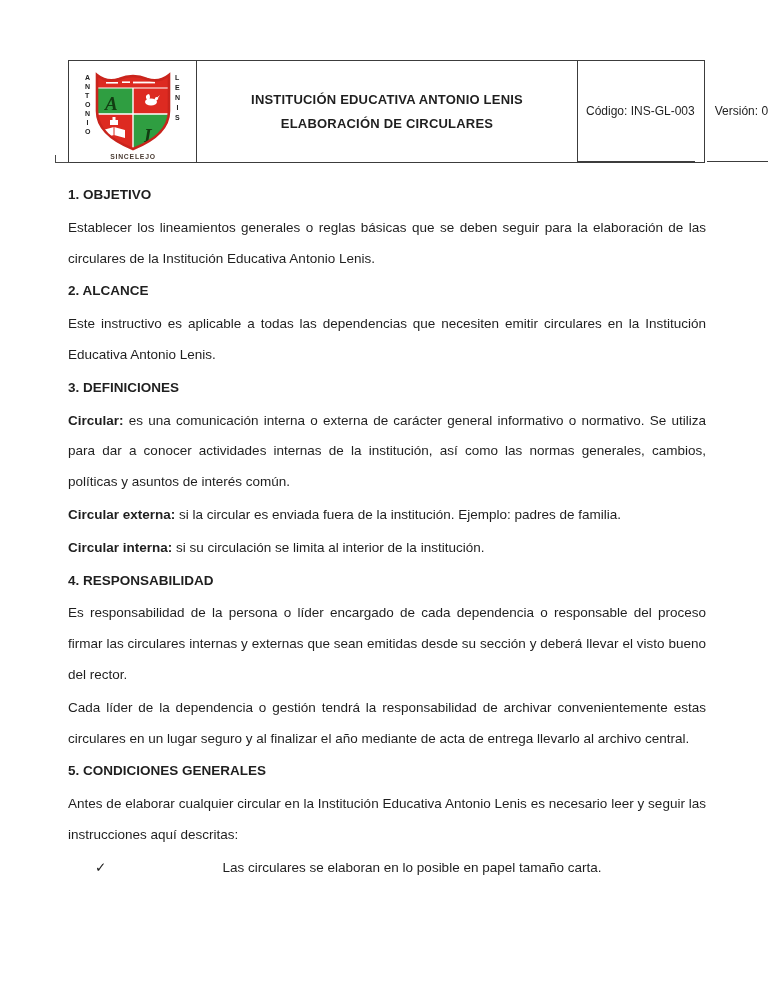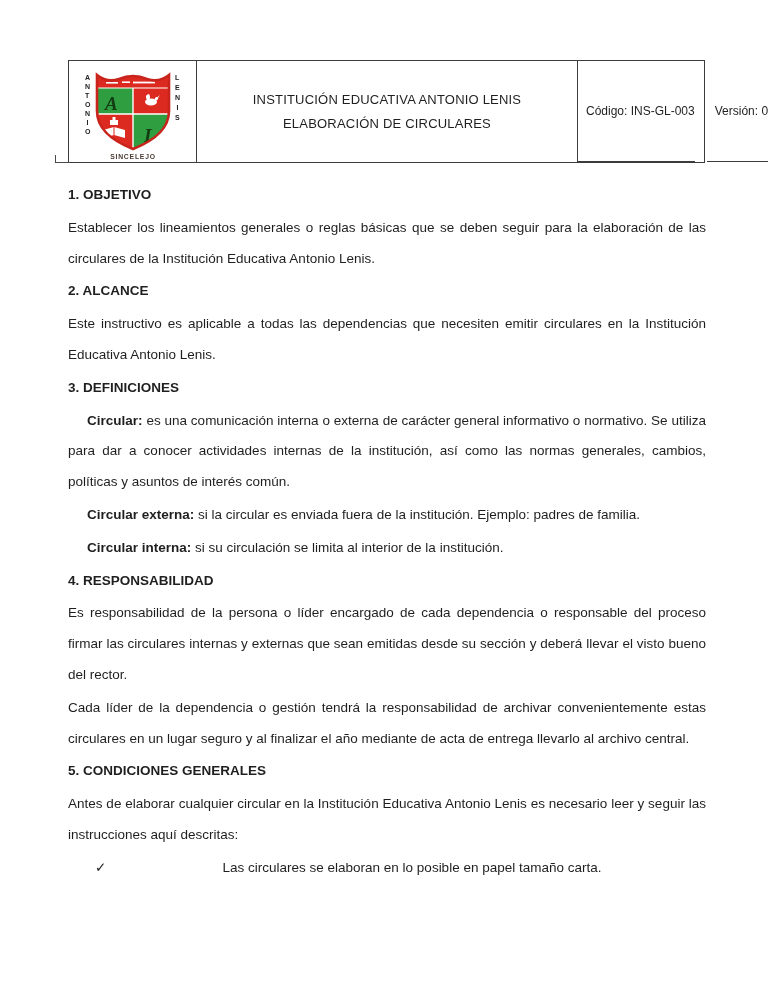--- a/index.html
+++ b/index.html
@@ -38,21 +38,21 @@
     border-right: 1px solid #3c3c3c;
     display: flex;
     flex-direction: column;
     align-items: center;
     justify-content: center;
     gap: 9px;
     box-sizing: border-box;
     text-align: center;
   }
   .title-line {
-    font-weight: normal;
+    font-weight: bold;
     font-size: 13px;
     letter-spacing: 0.2px;
   }
   .meta-cell {
     width: 126px;
     display: flex;
     flex-direction: row;
     box-sizing: border-box;
     gap: 12px;
   }
@@ -97,21 +97,21 @@
   .section-heading {
     font-size: 13.5px;
     font-weight: bold;
     margin: 0 0 2px 0;
     text-align: left;
   }
   .doc-body p {
     margin: 0 0 2px 0;
     text-align: justify;
   }
-  .lead { font-weight: bold; margin-left: 19px; }
+  .lead { font-weight: bold; }
   .bullet-row {
     display: flex;
     align-items: flex-start;
     padding-left: 27px;
     margin: 0 0 2px 0;
   }
   .bullet-marker {
     width: 23px;
     flex: 0 0 23px;
     font-size: 13.5px;

